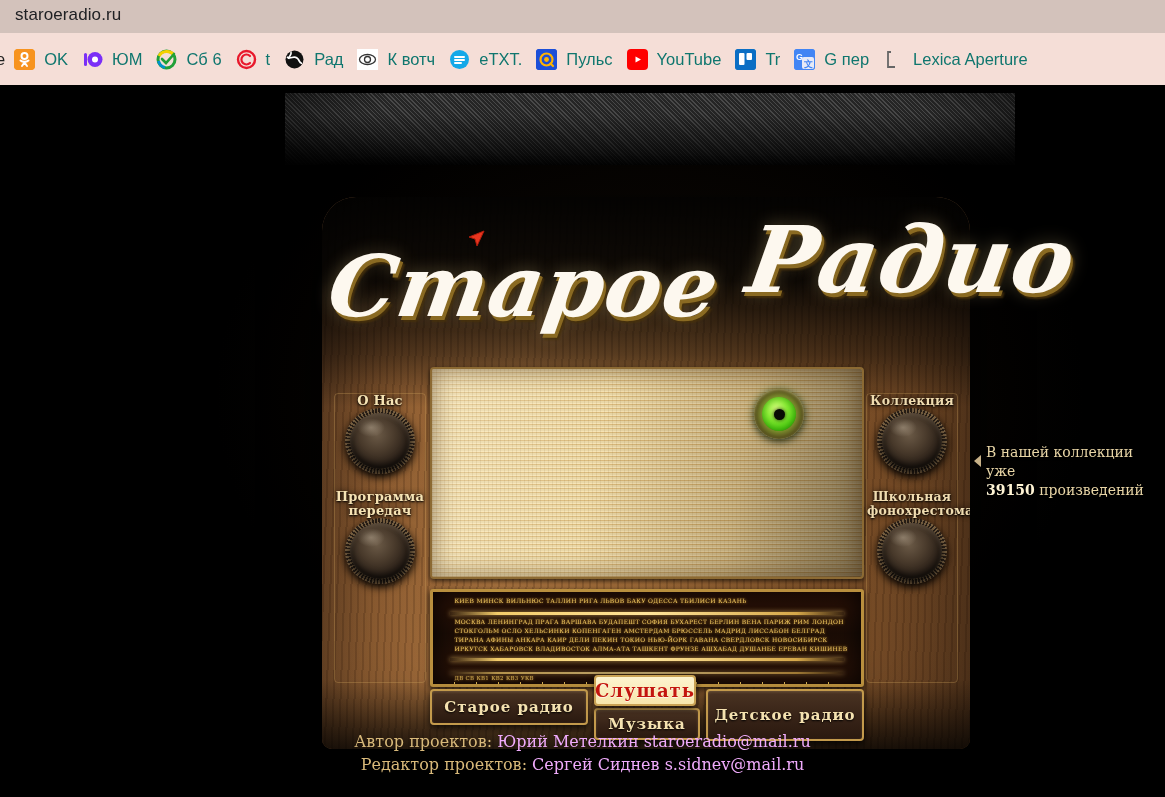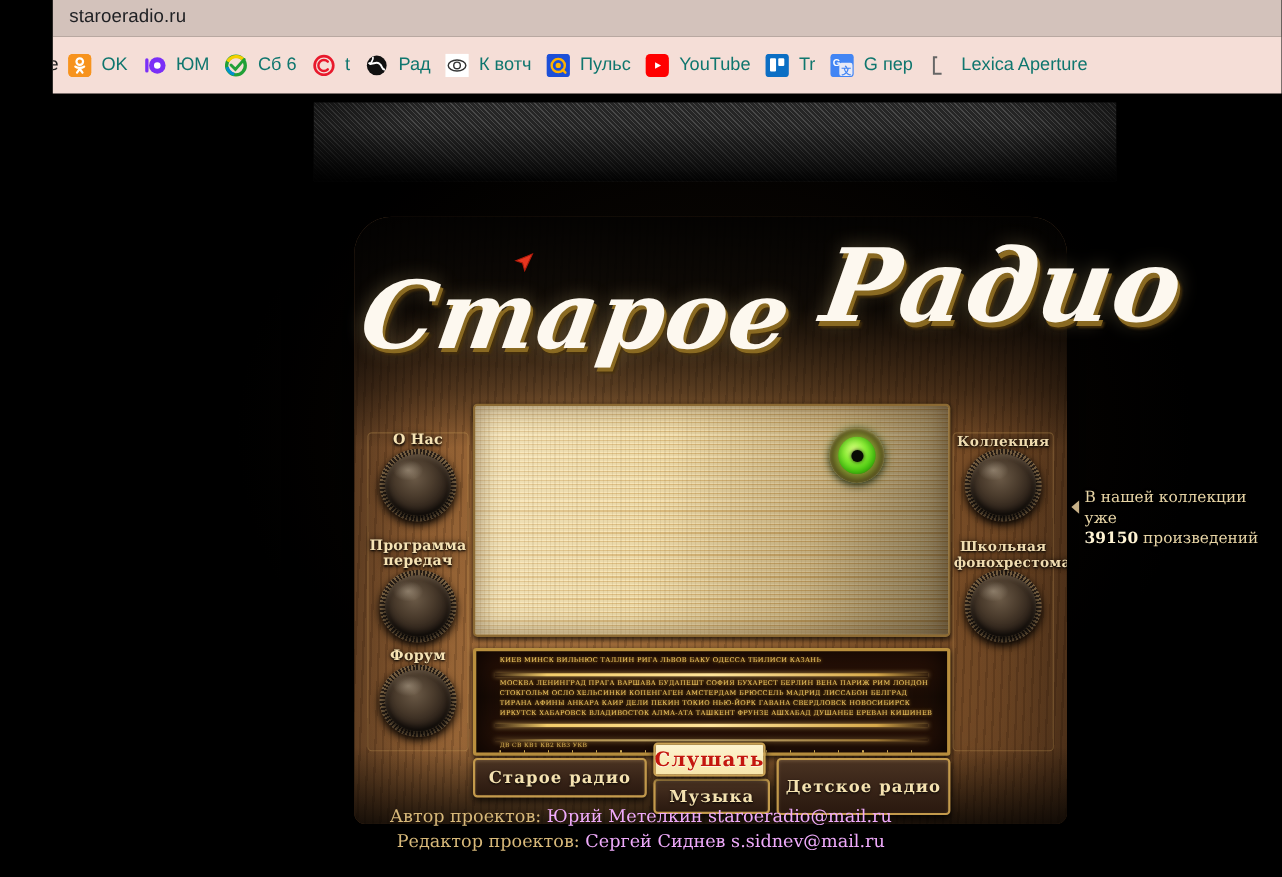--- a/index.html
+++ b/index.html
@@ -12,21 +12,20 @@
     font-family: "Liberation Sans", sans-serif;
   }
 
   
   #browser-chrome {
     position: absolute;
     top: 0; left: 0;
     width: 1165px;
     height: 85px;
     z-index: 50;
-    padding-left: 48px;
   }
   #tab-strip {
     height: 33px;
     background: #d3c2bb;
     position: relative;
   }
   #tab-title {
     position: absolute;
     left: 15px;
     top: 5px;
@@ -491,20 +490,29 @@
         <span class="bm-ico ico-watch">
           <svg viewBox="0 0 21 21" width="21" height="21">
             <rect width="21" height="21" fill="#fff"></rect>
             <ellipse cx="10.5" cy="10.5" rx="8" ry="5" fill="none" stroke="#333" stroke-width="1.3"></ellipse>
             <circle cx="10.5" cy="10.5" r="3" fill="none" stroke="#333" stroke-width="1.3"></circle>
           </svg>
         </span>
         <span class="bm-label">К вотч</span>
       </div>
       <div class="bookmark">
+        <span class="bm-ico ico-etxt">
+          <svg viewBox="0 0 21 21" width="21" height="21">
+            <circle cx="10.5" cy="10.5" r="9.5" fill="#14a8e8"></circle>
+            <path d="M6 8 h9 M6 11 h9 M6 14 h6" stroke="#fff" stroke-width="2" stroke-linecap="round"></path>
+          </svg>
+        </span>
+        <span class="bm-label">eTXT.</span>
+      </div>
+      <div class="bookmark">
         <span class="bm-ico ico-puls">
           <svg viewBox="0 0 21 21" width="21" height="21">
             <rect width="21" height="21" rx="3" fill="#1c4fd8"></rect>
             <circle cx="10.5" cy="10.5" r="6" fill="none" stroke="#ffb300" stroke-width="2.2"></circle>
             <circle cx="10.5" cy="10.5" r="2.4" fill="#ffb300"></circle>
             <path d="M14.5 14.5 L17 17" stroke="#ffb300" stroke-width="2.2" stroke-linecap="round"></path>
           </svg>
         </span>
         <span class="bm-label">Пульс</span>
       </div>
@@ -580,24 +588,20 @@
     <div class="knob-panel" id="knob-panel-left">
       <div class="knob-item" style="top:0px;">
         <div class="knob-label">О  Нас</div>
         <div class="knob"></div>
       </div>
       <div class="knob-item" style="top:96px;">
         <div class="knob-label">Программа</div>
         <div class="knob-label">передач</div>
         <div class="knob"></div>
       </div>
-      <div class="knob-item" style="top:196px;">
-        <div class="knob-label">Форум</div>
-        <div class="knob"></div>
-      </div>
     </div>
 
     <div class="knob-panel" id="knob-panel-right">
       <div class="knob-item" style="top:0px;">
         <div class="knob-label">Коллекция</div>
         <div class="knob"></div>
       </div>
       <div class="knob-item" style="top:96px;">
         <div class="knob-label">Школьная</div>
         <div class="knob-label">фонохрестоматия</div>

